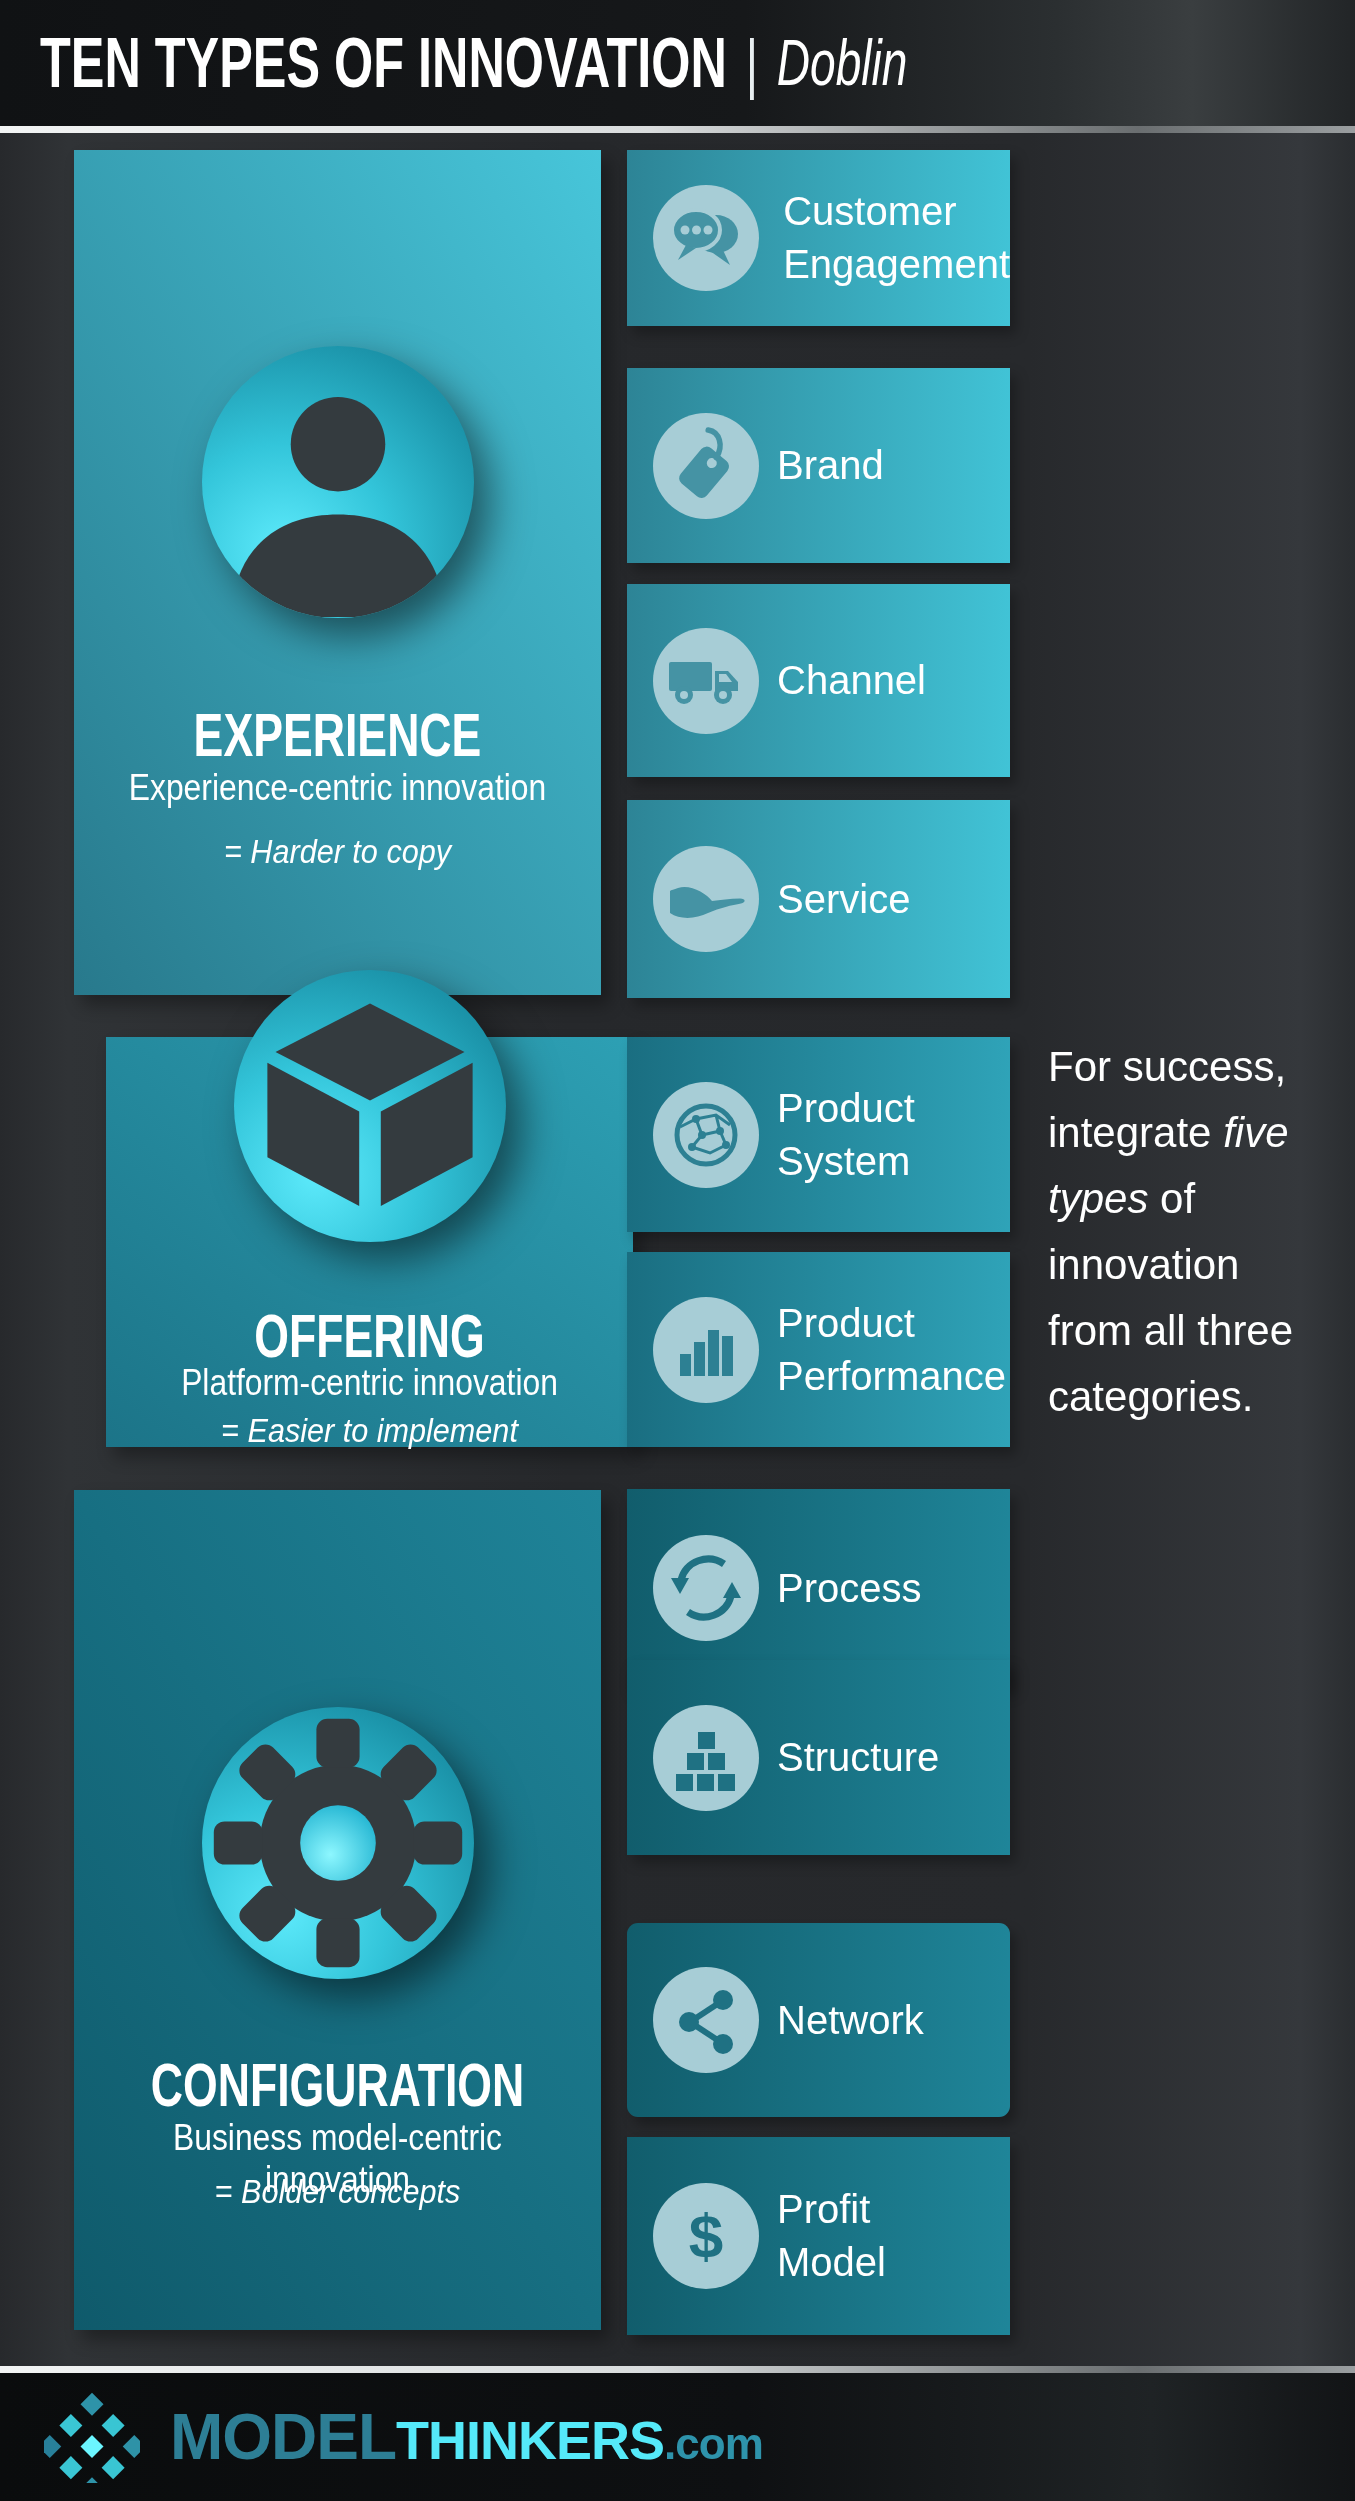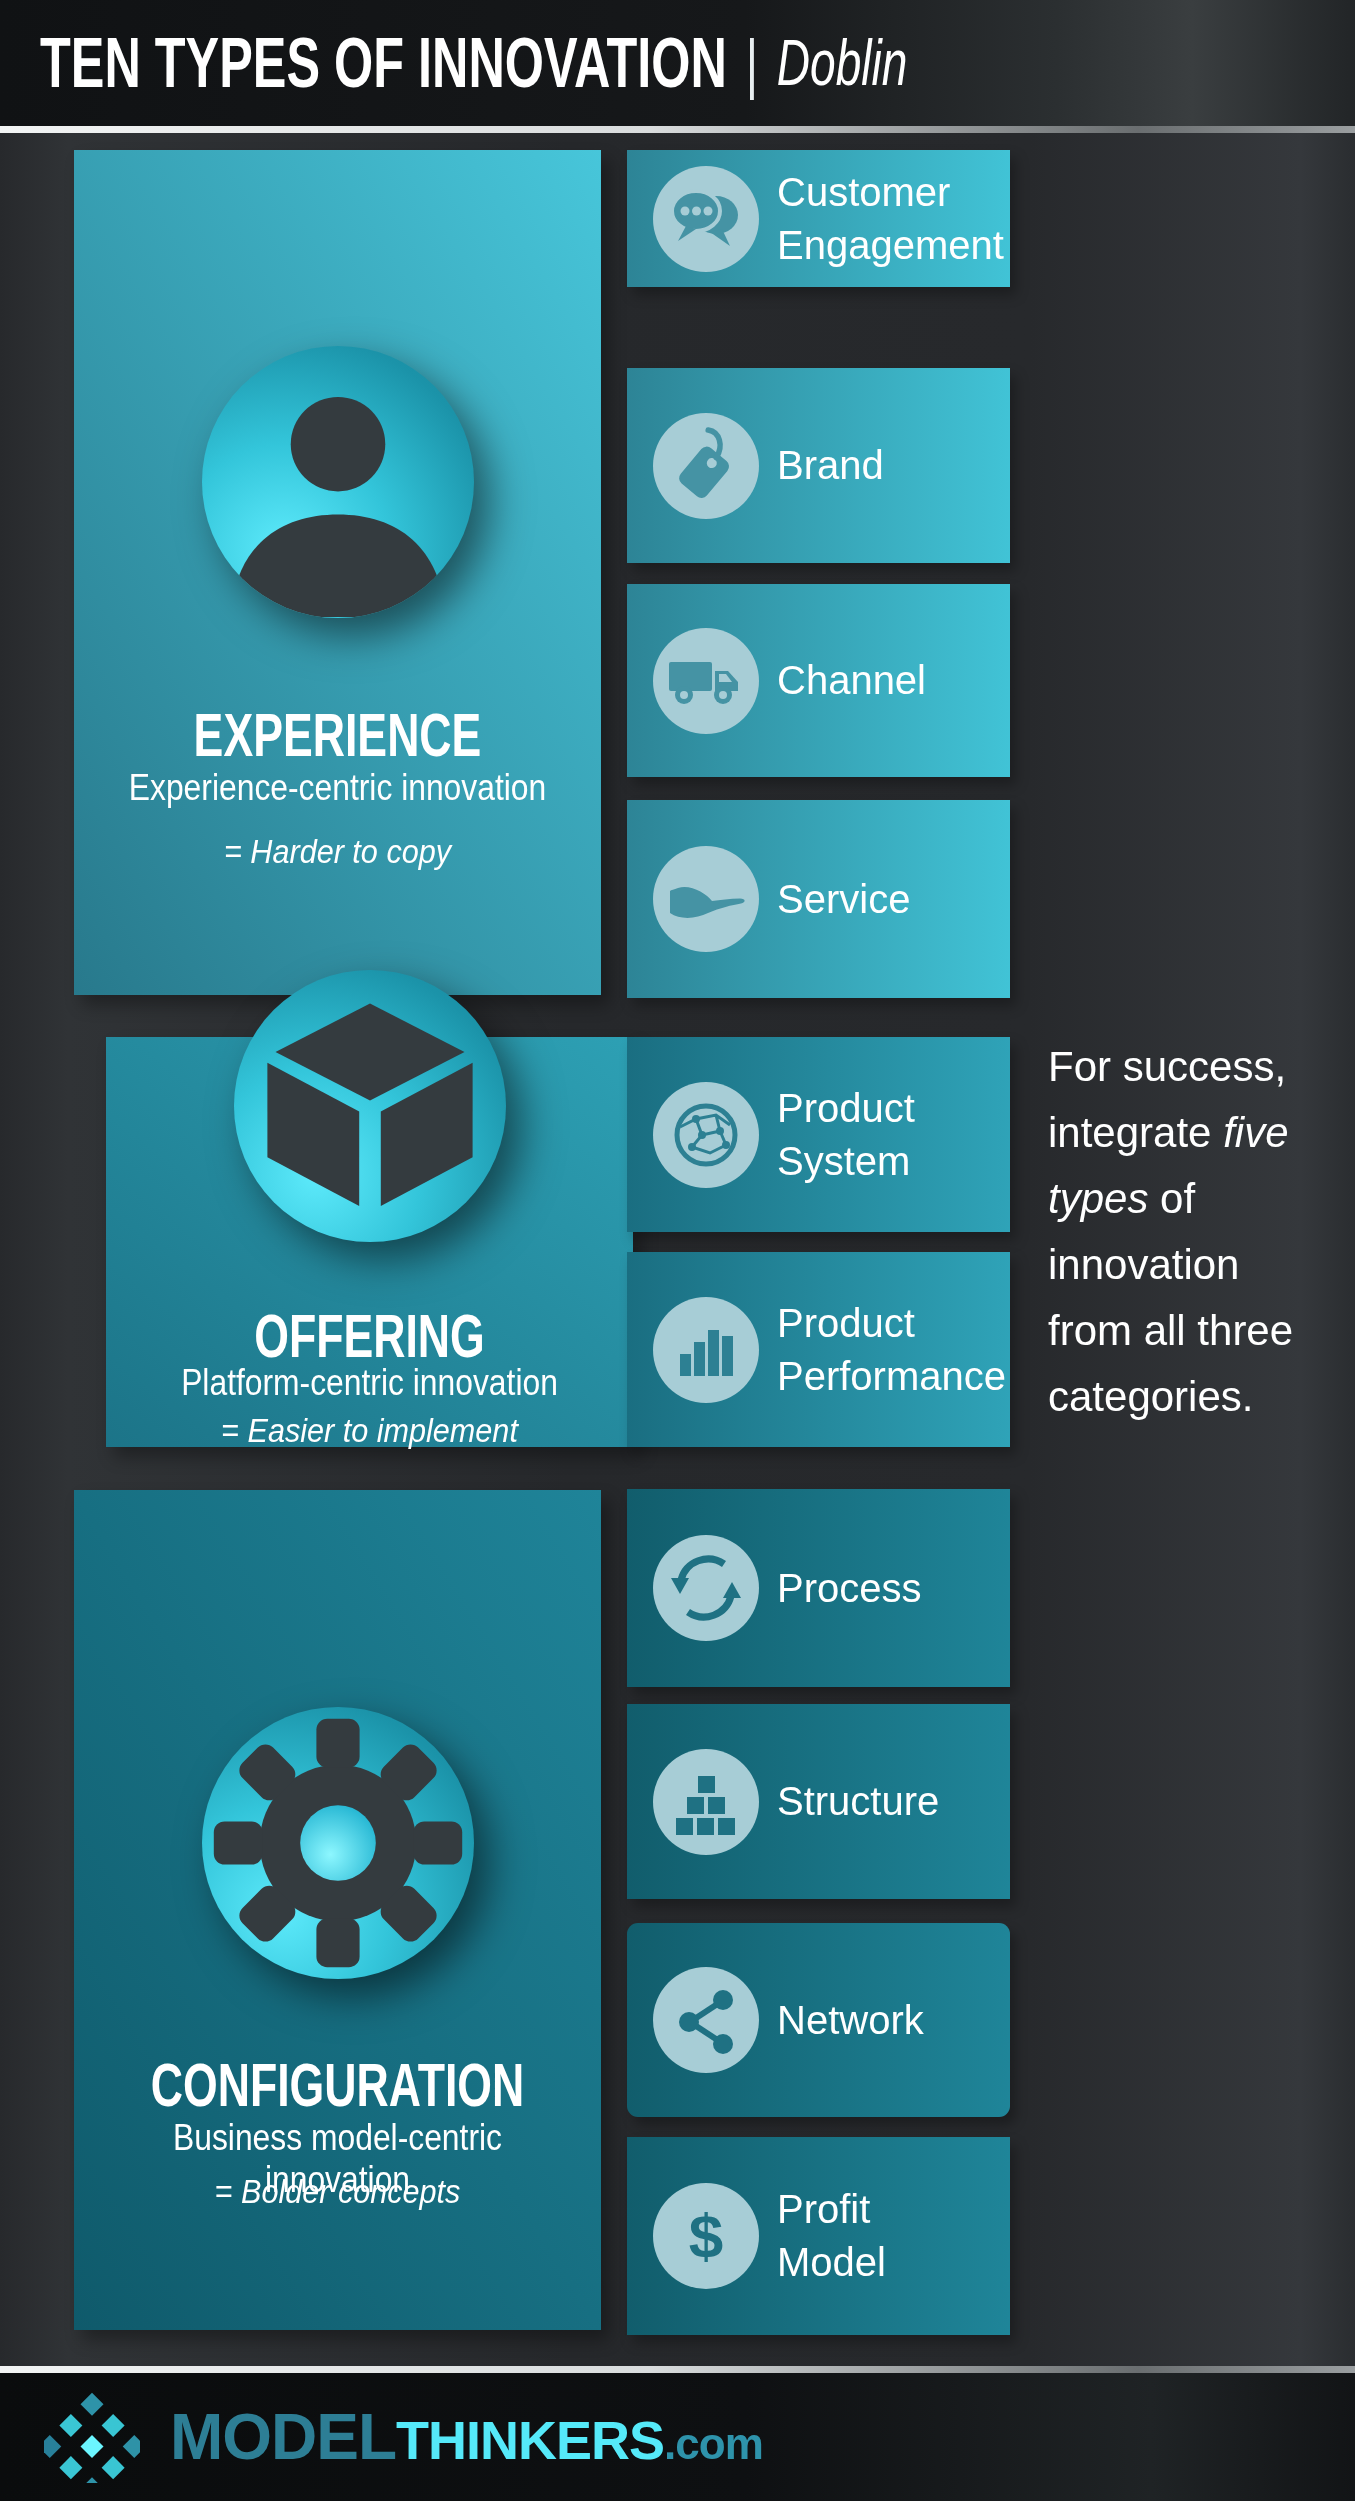--- a/index.html
+++ b/index.html
@@ -126,21 +126,21 @@
           <rect x="42" y="4" width="16" height="18" rx="4" transform="rotate(315 50 50)"></rect>
         </g>
         <circle cx="50" cy="50" r="14" fill="url(#gearHole)"></circle>
       </svg>
     </div>
     <h2 class="big-title">CONFIGURATION</h2>
     <p class="big-sub">Business model-centric innovation</p>
     <p class="big-note">= Bolder concepts</p>
   </section>
 
-  <div class="type-card g1" style="top:150px;height:137px;">
+  <div class="type-card g1" style="top:150px;height:176px;justify-content:space-between;">
     <div class="type-icon">
       <svg width="100" height="100" viewBox="0 0 100 100">
         <g fill="currentColor">
           <ellipse cx="60" cy="46" rx="22" ry="19"></ellipse>
           <polygon points="66,60 74,77 54,63"></polygon>
           <ellipse cx="40" cy="42" rx="24" ry="20" stroke="#a7cdd6" stroke-width="4"></ellipse>
           <polygon points="30,57 22,72 40,60"></polygon>
         </g>
         <circle cx="29" cy="42" r="4.5" fill="#a7cdd6"></circle>
         <circle cx="40.5" cy="42" r="4.5" fill="#a7cdd6"></circle>
@@ -247,21 +247,21 @@
         </g>
         <polygon points="15,40 33,40 24,56" fill="currentColor"></polygon>
         <polygon points="67,60 85,60 76,44" fill="currentColor"></polygon>
       </svg>
     </div>
     <div class="type-label">
       <span>Process</span>
     </div>
   </div>
 
-  <div class="type-card g3" style="top:1704px;height:195px;">
+  <div class="type-card g3" style="top:1660px;height:195px;">
     <div class="type-icon">
       <svg width="100" height="100" viewBox="0 0 100 100">
         <g fill="currentColor">
           <rect x="42" y="24" width="17" height="17"></rect>
           <rect x="31" y="45" width="17" height="17"></rect>
             <rect x="52" y="45" width="17" height="17"></rect>
           <rect x="20" y="66" width="17" height="17"></rect>
             <rect x="41" y="66" width="17" height="17"></rect>
             <rect x="62" y="66" width="17" height="17"></rect>
         </g>

